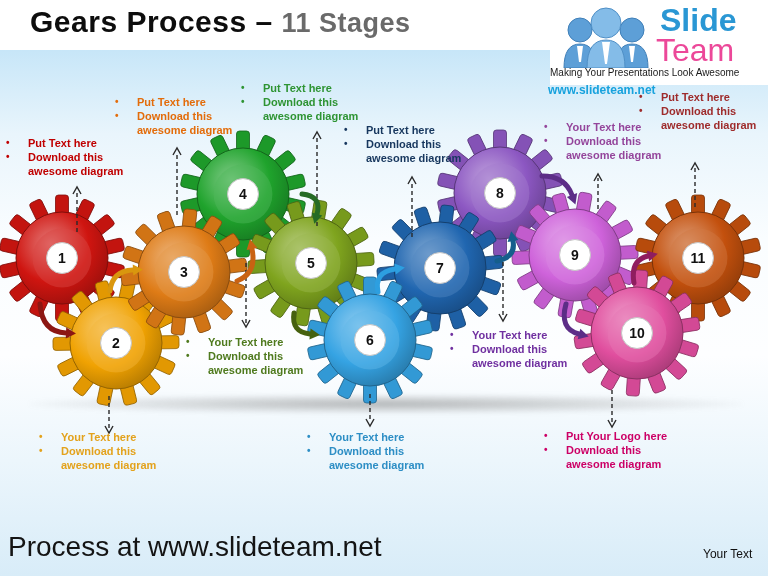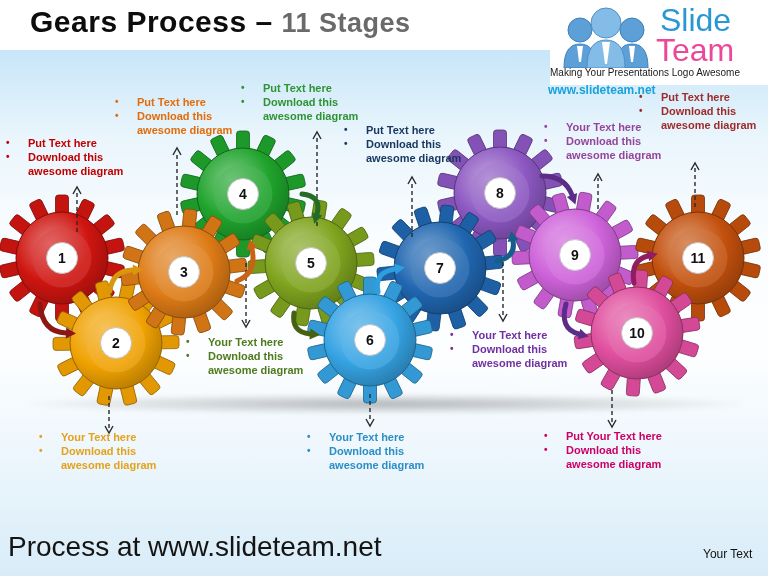--- a/index.html
+++ b/index.html
@@ -10,21 +10,21 @@
   .shadow-band{position:absolute;left:30px;top:394px;width:712px;height:20px;
     background:radial-gradient(ellipse at 50% 50%,rgba(90,90,90,.42) 0%,rgba(120,120,120,.18) 48%,rgba(120,120,120,0) 74%);
     filter:blur(2px);}
   .title{position:absolute;left:30px;top:5px;font-weight:bold;font-size:30px;letter-spacing:.5px;white-space:nowrap;z-index:6;}
   .title .main{color:#0d0d0d;}
   .title .sub{color:#6a6a6a;font-size:27px;}
   
   .logo{position:absolute;right:0;top:0;width:226px;height:114px;z-index:8;}
   .logo-white{position:absolute;left:8px;top:0;right:0;height:85px;background:#ffffff;}
   .logo-people{position:absolute;left:14px;top:4px;}
-  .brand-slide{position:absolute;left:118px;top:2px;font-size:32px;font-weight:normal;color:#2a97d4;}
+  .brand-slide{position:absolute;left:118px;top:2px;font-size:32px;font-weight:bold;color:#2a97d4;}
   .brand-team{position:absolute;left:114px;top:32px;font-size:32px;font-weight:normal;color:#ec4899;}
   .tagline{position:absolute;left:8px;top:67px;font-size:10px;color:#1a1a1a;white-space:nowrap;}
   .url{position:absolute;left:6px;top:83px;font-size:12px;font-weight:bold;color:#17a2dd;white-space:nowrap;z-index:9;}
   
   #gears-svg{position:absolute;left:0;top:0;z-index:4;pointer-events:none;}
   #labels{position:absolute;left:0;top:0;width:768px;height:576px;z-index:5;pointer-events:none;}
   .stage-label{position:absolute;font-size:11px;font-weight:bold;line-height:14px;width:132px;}
   .stage-label .row{display:flex;}
   .stage-label .bullet{width:22px;flex:0 0 22px;font-size:10px;}
   .stage-label .txt{flex:1;}
@@ -493,21 +493,21 @@
           <span class="txt">Your Text here</span>
         </div>
         <div class="row">
           <span class="bullet">•</span>
           <span class="txt">Download this awesome diagram</span>
         </div>
       </div>
       <div class="stage-label" style="left: 544px; top: 429px; color: rgb(204, 0, 102);">
         <div class="row">
           <span class="bullet">•</span>
-          <span class="txt">Put Your Text here</span>
+          <span class="txt">Put Your Logo here</span>
         </div>
         <div class="row">
           <span class="bullet">•</span>
           <span class="txt">Download this awesome diagram</span>
         </div>
       </div>
       <div class="stage-label" style="left: 639px; top: 90px; color: rgb(158, 43, 43);">
         <div class="row">
           <span class="bullet">•</span>
           <span class="txt">Put Text here</span>
@@ -527,19 +527,19 @@
       <path d="M21 42 L27 42 L25 58 L23 58 Z" fill="#ffffff"></path>
       <circle cx="76" cy="26" r="12" fill="#5d9fd7" stroke="#3f7fb8" stroke-width="1"></circle>
       <path d="M60 64 Q60 40 76 40 Q92 40 92 64 Z" fill="#5d9fd7" stroke="#3f7fb8" stroke-width="1"></path>
       <path d="M73 42 L79 42 L77 58 L75 58 Z" fill="#ffffff"></path>
       <circle cx="50" cy="19" r="15" fill="#84bce8" stroke="#4f8fc6" stroke-width="1"></circle>
       <path d="M31 64 Q31 36 50 36 Q69 36 69 64 Z" fill="#84bce8" stroke="#4f8fc6" stroke-width="1"></path>
       <path d="M46 38 L54 38 L51 60 L49 60 Z" fill="#ffffff"></path>
     </svg>
     <div class="brand-slide">Slide</div>
     <div class="brand-team">Team</div>
-    <div class="tagline">Making Your Presentations Logo Awesome</div>
+    <div class="tagline">Making Your Presentations Look Awesome</div>
     <div class="url">www.slideteam.net</div>
   </div>
 
   <div class="download-text">Process at www.slideteam.net</div>
   <div class="your-logo">Your Text</div>
 </div>
 
 </body></html>

